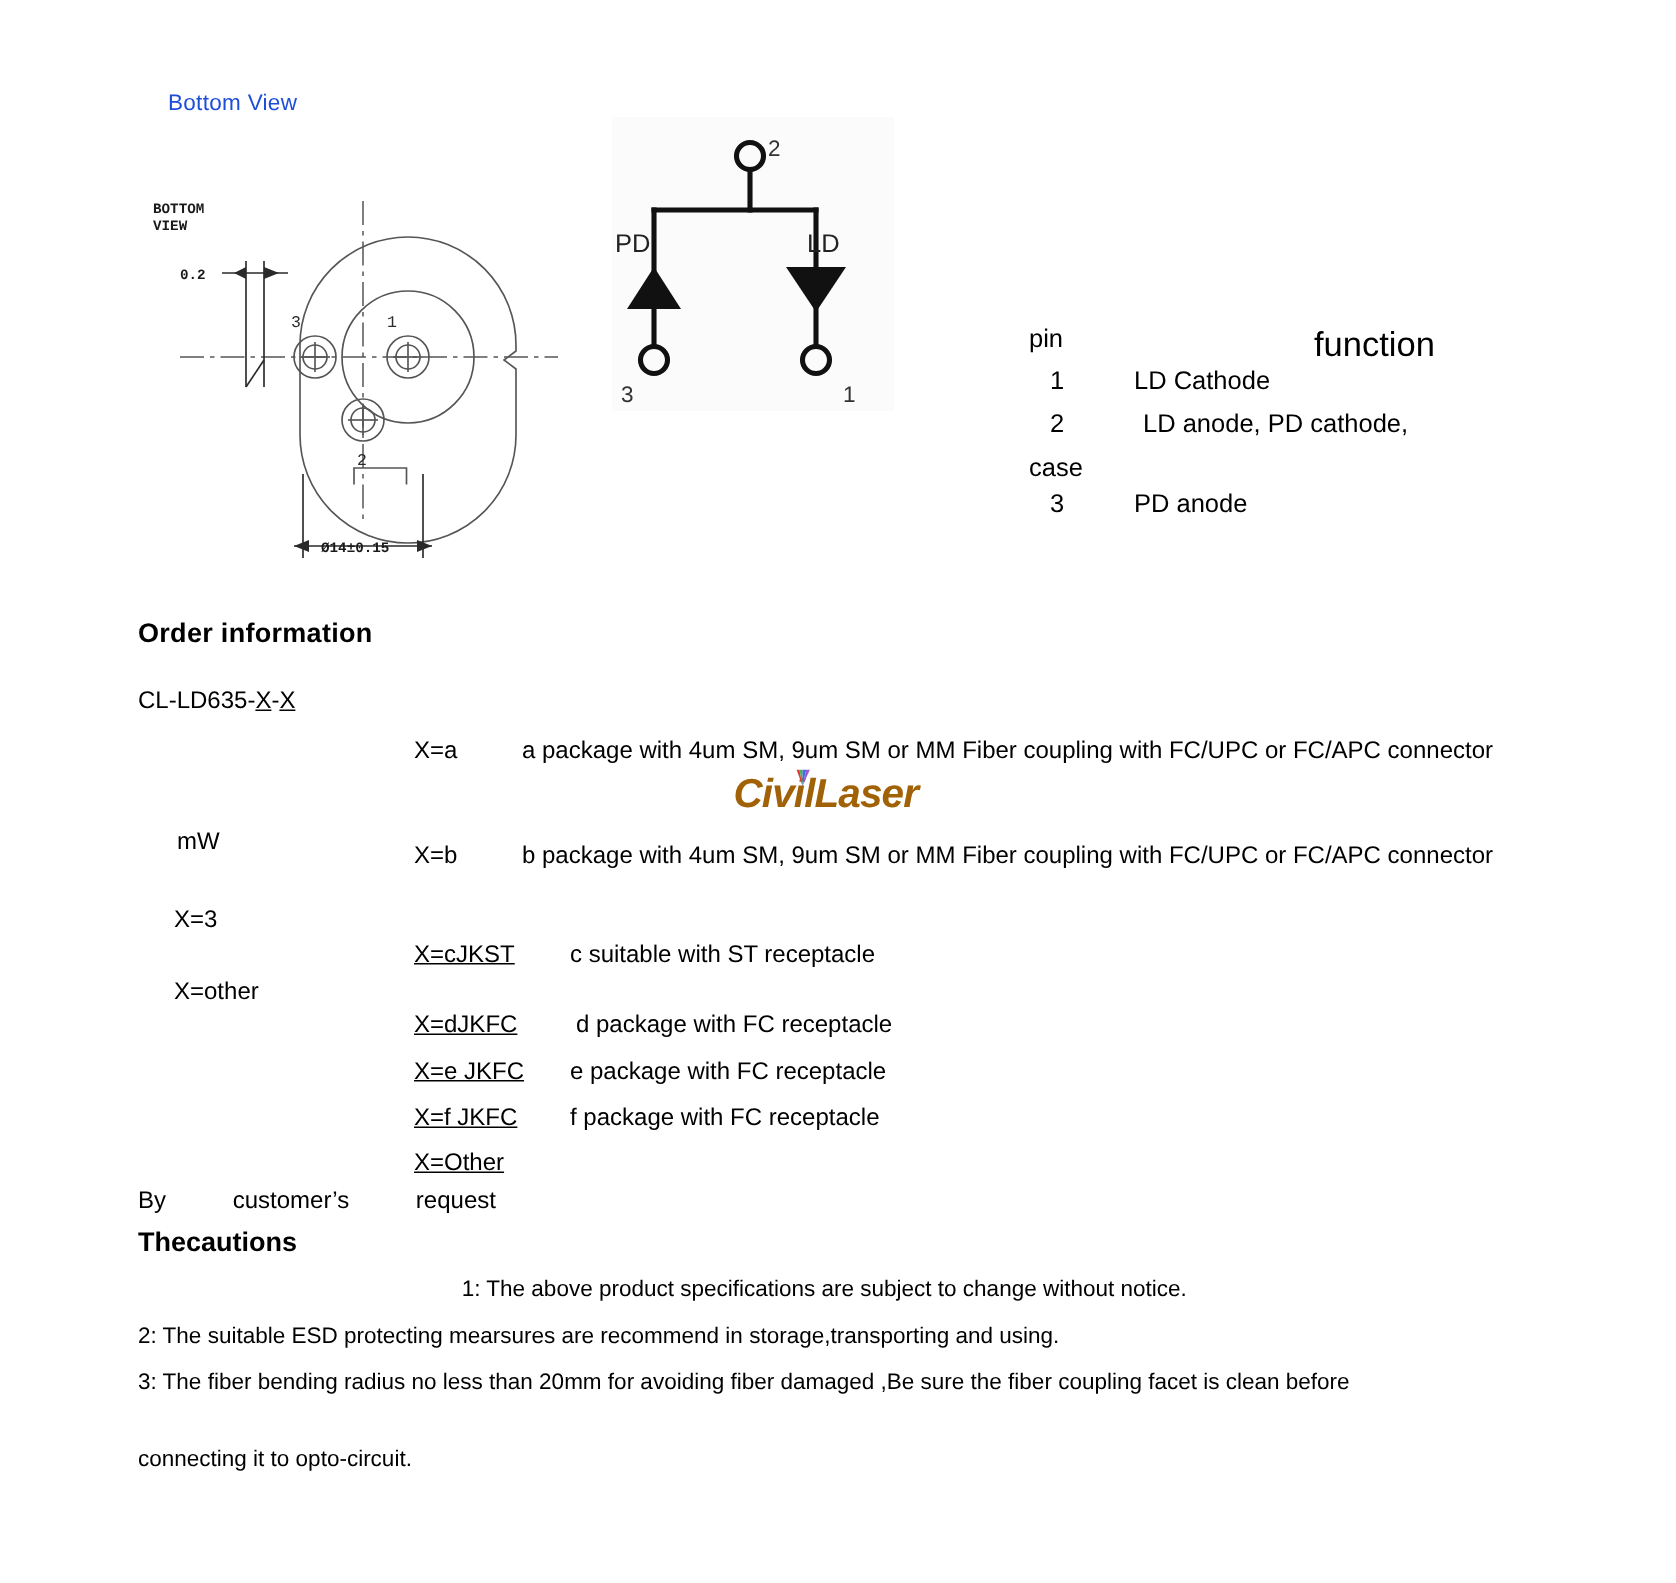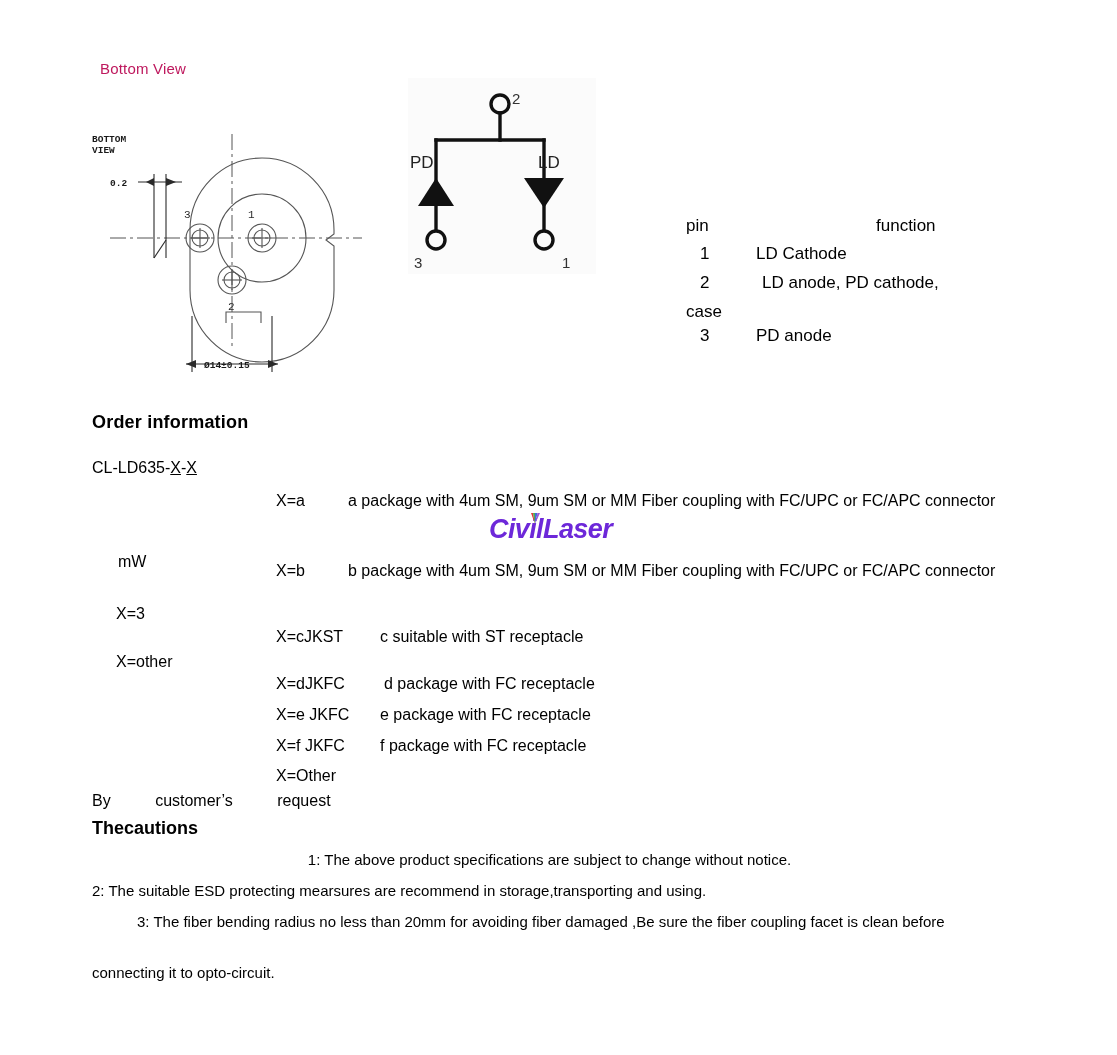--- a/index.html
+++ b/index.html
@@ -12,34 +12,34 @@
     height: 1055px;
     position: relative;
     font-family: "Liberation Sans", sans-serif;
     color: #000000;
     overflow: hidden;
   }
   .abs { position: absolute; }
 
   
   #bottom-view-title {
-    left: 100px; top: 60px;
+    left: 112px; top: 60px;
     font-size: 15px;
-    color: #be185d;
+    color: #1d4ed8;
     letter-spacing: 0.2px;
   }
 
-  #package-drawing { left: 86px; top: 130px; width: 300px; height: 265px; text-align: right; }
+  #package-drawing { left: 96px; top: 130px; width: 300px; height: 265px; text-align: right; }
   #schematic { left: 408px; top: 78px; width: 188px; height: 196px; }
 
   
   #pin-table { left: 686px; top: 216px; width: 330px; }
   .pin-head-row { position: relative; height: 28px; }
   .pin-head-pin { position: absolute; left: 0px; top: 0; font-size: 17px; }
-  .pin-head-func { position: absolute; left: 190px; top: 0; font-size: 17px; }
+  .pin-head-func { position: absolute; left: 190px; top: 0; font-size: 23px; }
   .pin-row { position: relative; height: 29px; font-size: 17px; }
   .pin-row .pin-no { position: absolute; left: 14px; top: 0; }
   .pin-row .pin-fn { position: absolute; left: 70px; top: 0; white-space: nowrap; }
   .pin-row.wrap .pin-fn { left: 76px; }
   .pin-cont { font-size: 17px; margin-left: 0px; }
 
   
   #order-heading {
     left: 92px; top: 412px;
     font-size: 18px; font-weight: bold;
@@ -50,21 +50,21 @@
     font-size: 16px;
   }
   #part-number .u { text-decoration: underline; }
 
   .left-note { font-size: 16px; }
   #note-mw  { left: 118px; top: 537px; margin-top: 16px; }
   #note-x3  { left: 116px; top: 605px; }
   #note-xo  { left: 116px; top: 653px; }
 
   .opt-row { position: absolute; left: 276px; font-size: 16px; }
-  .opt-row .code { display: inline-block; }
+  .opt-row .code { display: inline-block; text-decoration: underline; }
   .opt-row .desc { display: inline-block; }
   .opt-block { position: absolute; left: 276px; width: 726px; font-size: 16px; line-height: 23px; }
   .opt-block .code { display: inline-block; width: 72px; }
 
   #by-request { left: 92px; top: 792px; font-size: 16px; white-space: pre; }
 
   
   #precautions-heading {
     left: 92px; top: 818px;
     font-size: 18px; font-weight: bold;
@@ -75,21 +75,21 @@
   #watermark {
     left: 489px; top: 512px;
     width: 170px; height: 34px;
     pointer-events: none;
   }
   #watermark .wm-text {
     font-family: "Liberation Sans", sans-serif;
     font-size: 27px;
     font-weight: bold;
     font-style: italic;
-    color: #6d28d9;
+    color: #a16207;
     letter-spacing: -0.6px;
     line-height: 34px;
     white-space: nowrap;
   }
   #watermark .wm-fan {
     position: absolute;
     left: 40px; top: 1px;
     width: 13px; height: 11px;
   }
 </style>
@@ -258,21 +258,21 @@
 <div class="opt-row" style="top:767px;">
   <span class="code" style="width:104px;">X=Other</span>
 </div>
 
 <div class="abs" id="by-request">By          customer’s          request</div>
 
 <div class="abs" id="precautions-heading">Thecautions</div>
 
 <div class="precaution" style="top:849px;text-align:center;">1: The above product specifications are subject to change without notice.</div>
 <div class="precaution" style="top:880px;">2: The suitable ESD protecting mearsures are recommend in storage,transporting and using.</div>
-<div class="precaution" style="top:911px;margin-left:45px;">3: The fiber bending radius no less than 20mm for avoiding fiber damaged ,Be sure the fiber coupling facet is clean before</div>
+<div class="precaution" style="top:911px;">3: The fiber bending radius no less than 20mm for avoiding fiber damaged ,Be sure the fiber coupling facet is clean before</div>
 <div class="precaution" style="top:962px;">connecting it to opto-circuit.</div>
 
 <div class="abs" id="watermark">
   <div class="wm-text">CivilLaser</div>
   <svg class="wm-fan" viewBox="0 0 13 11">
     <path d="M 6,11 L 2,0 L 4,0 Z" fill="#e23a3a"></path>
     <path d="M 6,11 L 4,0 L 6,0 Z" fill="#4caf50"></path>
     <path d="M 6,11 L 6,0 L 8.5,0 Z" fill="#3f6fd8"></path>
     <path d="M 6,11 L 8.5,0 L 11,0 Z" fill="#9b59d8"></path>
   </svg>

